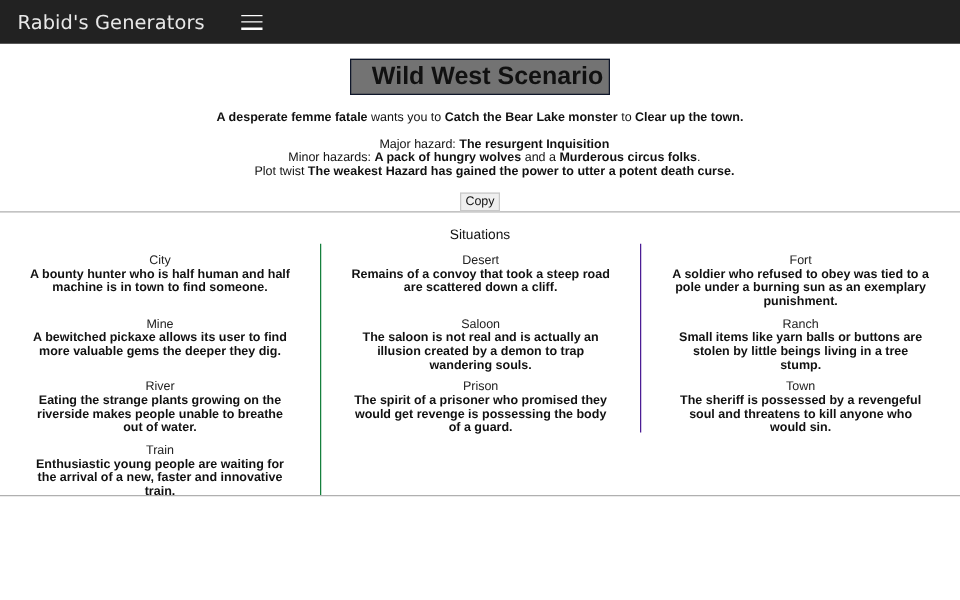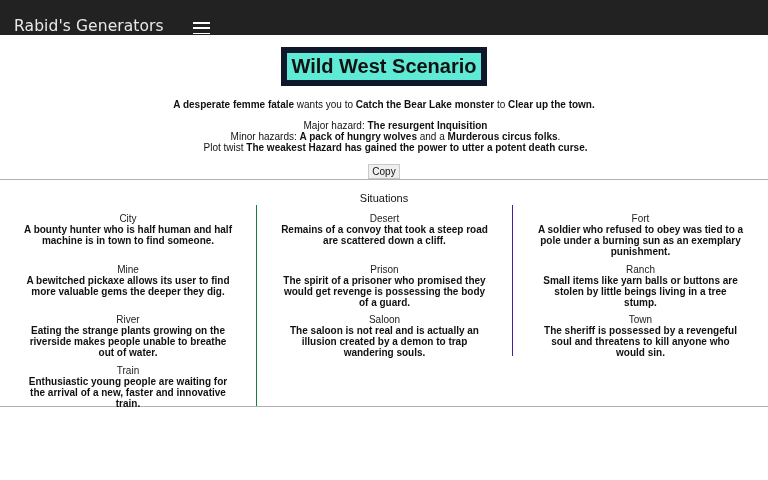--- a/index.html
+++ b/index.html
@@ -1,36 +1,36 @@
 <!DOCTYPE html>
 <html><head>
   <meta charset="utf-8">
   <style>
     * { box-sizing: border-box; margin: 0; padding: 0; }
     html, body { width: 768px; height: 480px; background: #ffffff; overflow: hidden; }
     body { font-family: "Liberation Sans", sans-serif; color: #111; }
 
     .navbar {
-      height: 35px; background: #222222; display: flex; align-items: flex-end;
+      height: 35px; background: #222222; display: flex; align-items: center;
       padding-left: 14px;
     }
     .brand {
       font-family: "DejaVu Sans", sans-serif; color: #e8e8e8; font-size: 15.5px;
       letter-spacing: 0.1px; text-decoration: none;
     }
     .menu-toggle {
       margin-left: 29px; width: 17px; height: 14px; display: flex; flex-direction: column;
       justify-content: space-between; cursor: pointer; padding: 1px 0;
     }
     .menu-toggle span { display: block; height: 1.5px; background: #ffffff; }
 
     .scenario { text-align: center; padding-top: 12px; }
     .title-box {
-      display: inline-block; background: #5eead4; border: 6px solid #0f172a;
-      font-size: 20px; font-weight: bold; padding: 1px 4px 2px 4px; line-height: 24px;
+      display: inline-block; background: #737373; border: 1px solid #0f172a;
+      font-size: 20px; font-weight: bold; padding: 1px 4px 2px 16px; line-height: 24px;
     }
     .line { font-size: 10px; line-height: 11px; }
     .line b { font-weight: bold; margin-top: 48px; }
     .quest-line { margin-top: 13px; }
     .hazard-block { margin-top: 10px; padding-left: 23px; }
     .copy-btn {
       margin-top: 11px; font-family: "Liberation Sans", sans-serif; font-size: 10px;
       background: #efefef; border: 1px solid #c8c8c8; padding: 1px 3px; line-height: 11px;
       color: #111; cursor: pointer;
     }
@@ -107,26 +107,26 @@
         <div class="desc">Enthusiastic young people are waiting for the arrival of a new, faster and innovative train.</div>
       </div>
     </div>
 
     <div class="col c2">
       <div class="item">
         <div class="place">Desert</div>
         <div class="desc">Remains of a convoy that took a steep road are scattered down a cliff.</div>
       </div>
       <div class="item">
+        <div class="place">Saloon</div>
+        <div class="desc">The saloon is not real and is actually an illusion created by a demon to trap wandering souls.</div>
+      </div>
+      <div class="item">
         <div class="place">Prison</div>
         <div class="desc">The spirit of a prisoner who promised they would get revenge is possessing the body of a guard.</div>
-      </div>
-      <div class="item">
-        <div class="place">Saloon</div>
-        <div class="desc">The saloon is not real and is actually an illusion created by a demon to trap wandering souls.</div>
       </div>
     </div>
 
     <div class="col c3">
       <div class="item">
         <div class="place">Fort</div>
         <div class="desc">A soldier who refused to obey was tied to a pole under a burning sun as an exemplary punishment.</div>
       </div>
       <div class="item">
         <div class="place">Ranch</div>

